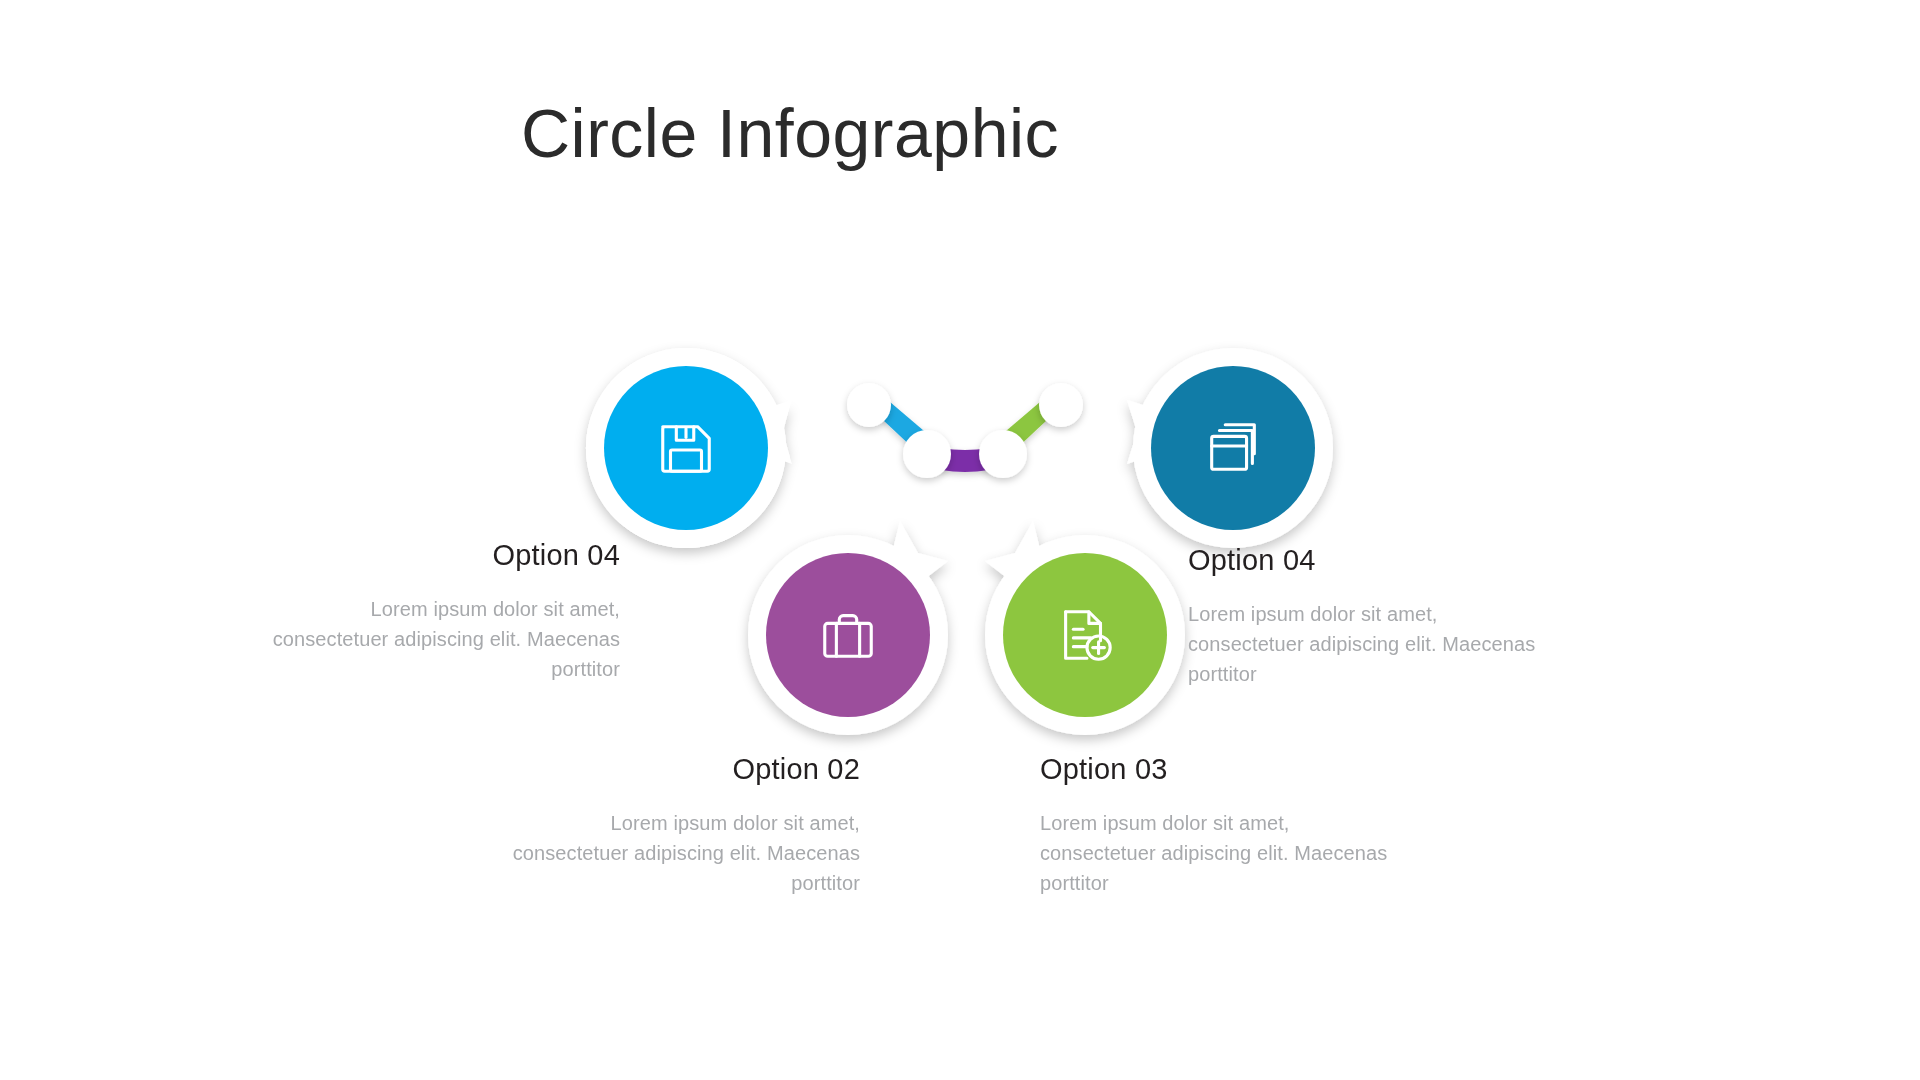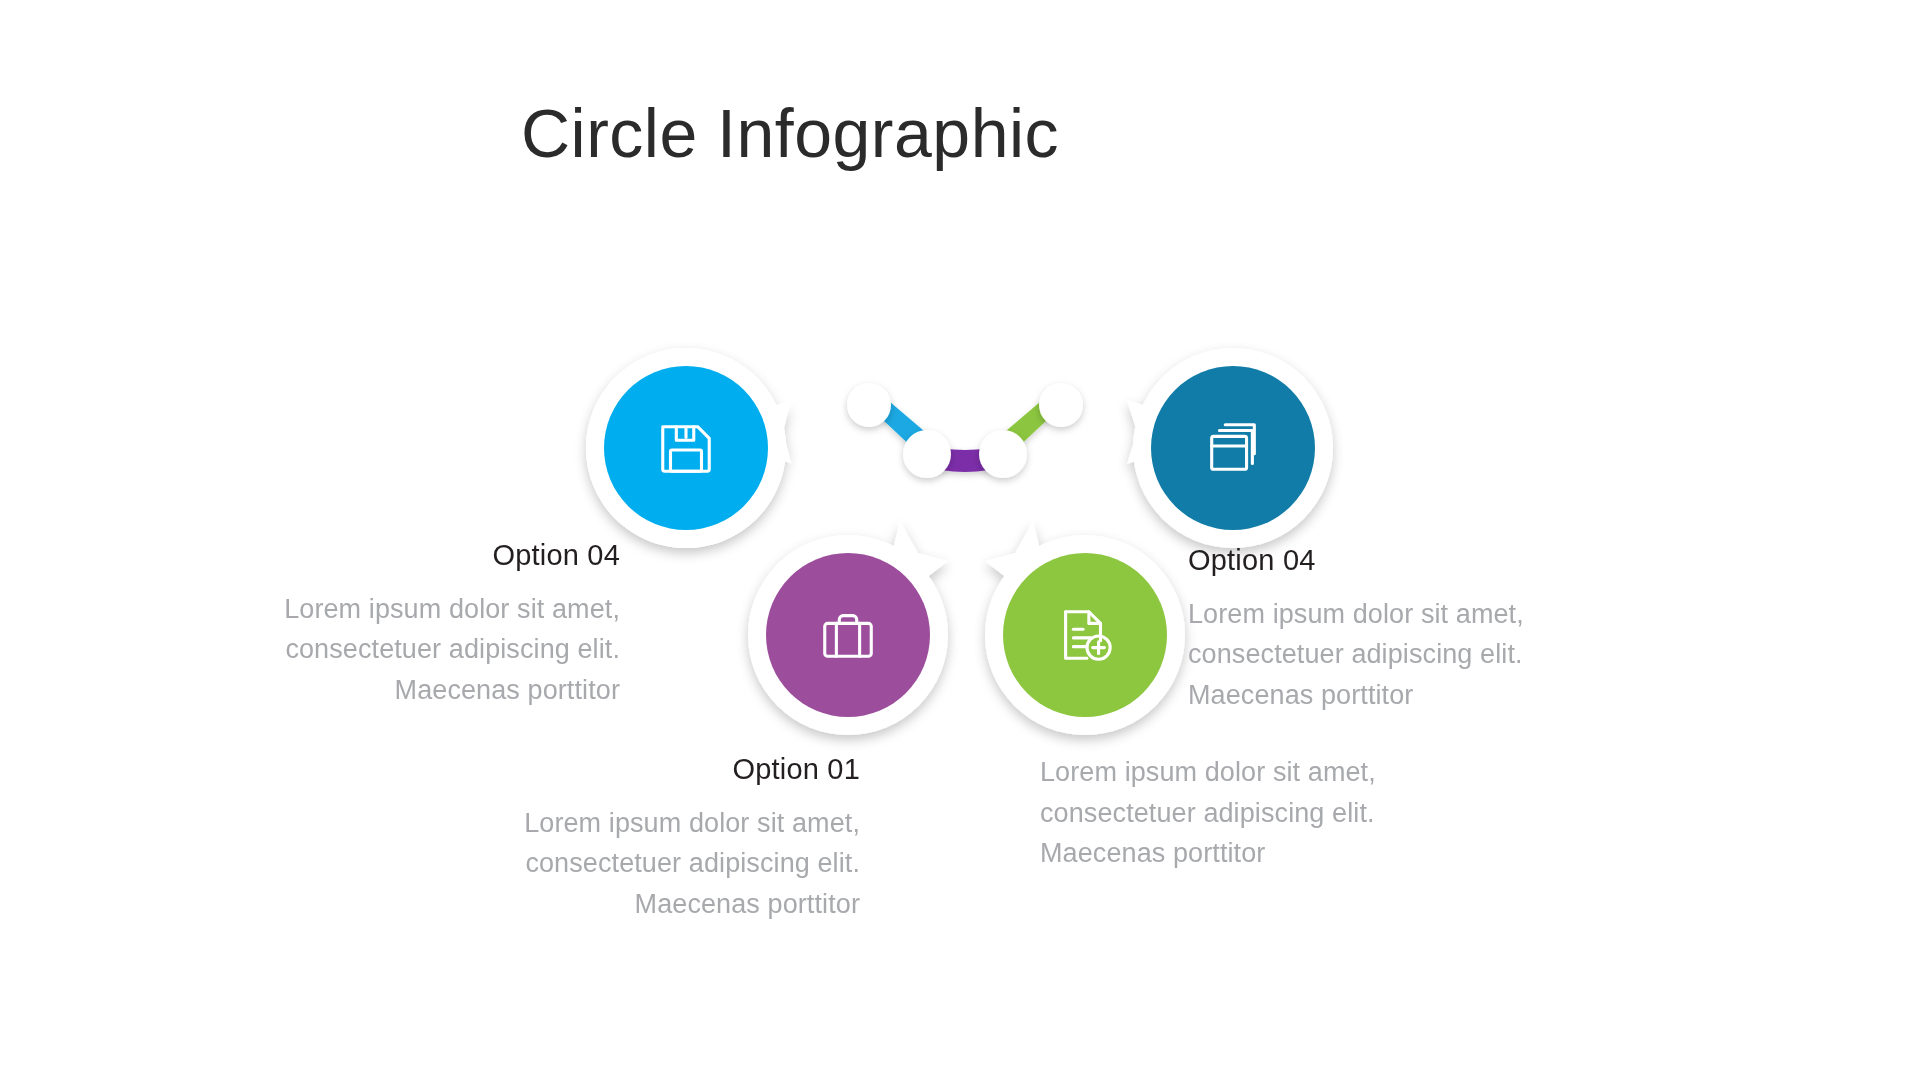--- a/index.html
+++ b/index.html
@@ -91,25 +91,26 @@
   }
   .caption .opt-title {
     font-size: 29px;
     font-weight: 400;
     color: #231f20;
     line-height: 1.2;
     margin-bottom: 16px;
     letter-spacing: 0.2px;
   }
   .caption .opt-body {
-    font-size: 27px;
+    font-size: 20px;
     font-weight: 400;
     color: #a7a9ac;
     line-height: 1.5;
     letter-spacing: 0.1px;
+    margin-top: 21px;
   }
 
   .align-right { text-align: right; }
   .align-left  { text-align: left;  }
 
   #caption-1 { left: 260px;  top: 538px; width: 360px; }
   #caption-2 { left: 500px;  top: 752px; width: 360px; }
   #caption-3 { left: 1040px; top: 752px; width: 360px; }
   #caption-4 { left: 1188px; top: 543px; width: 360px; }
 </style>
@@ -244,25 +245,26 @@
       </svg>
     </div>
   </div>
 
   <div class="caption align-right" id="caption-1">
     <div class="opt-title">Option 04</div>
     <div class="opt-body">Lorem ipsum dolor sit amet, consectetuer adipiscing elit. Maecenas porttitor</div>
   </div>
 
   <div class="caption align-right" id="caption-2">
-    <div class="opt-title">Option 01</div>
+    <div class="opt-title">Option 02</div>
     <div class="opt-body">Lorem ipsum dolor sit amet, consectetuer adipiscing elit. Maecenas porttitor</div>
   </div>
 
   <div class="caption align-left" id="caption-3">
+    <div class="opt-title">Option 03</div>
     <div class="opt-body">Lorem ipsum dolor sit amet, consectetuer adipiscing elit. Maecenas porttitor</div>
   </div>
 
   <div class="caption align-left" id="caption-4">
     <div class="opt-title">Option 04</div>
     <div class="opt-body">Lorem ipsum dolor sit amet, consectetuer adipiscing elit. Maecenas porttitor</div>
   </div>
 
 </div>
 

